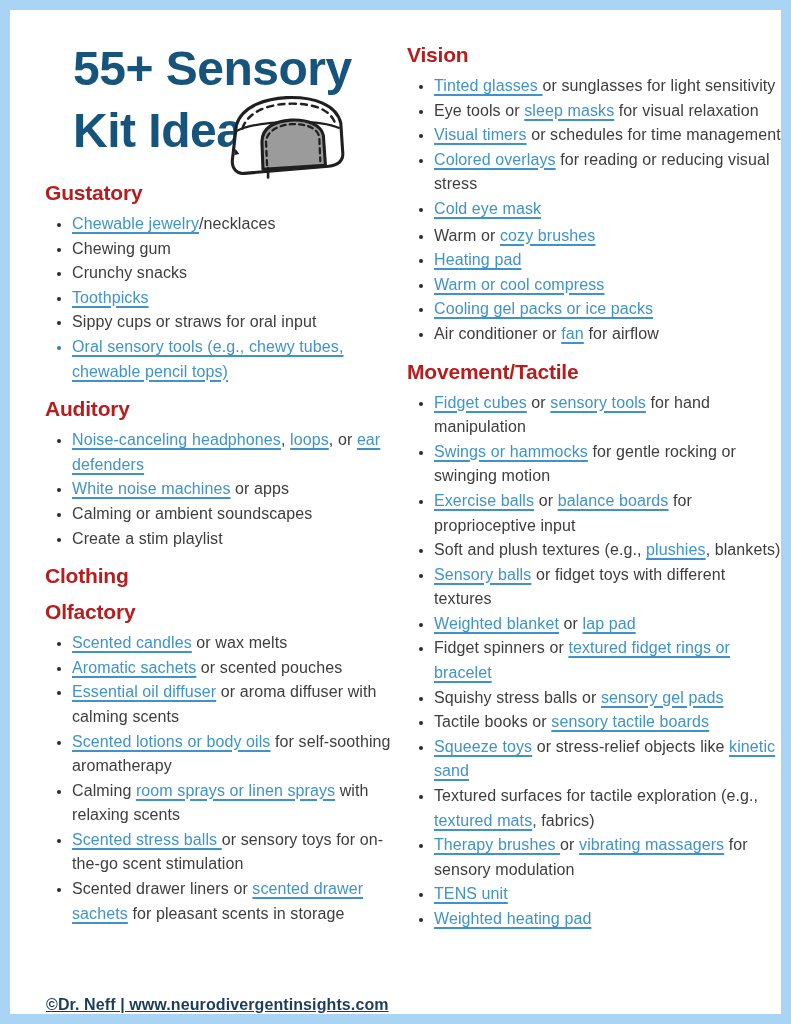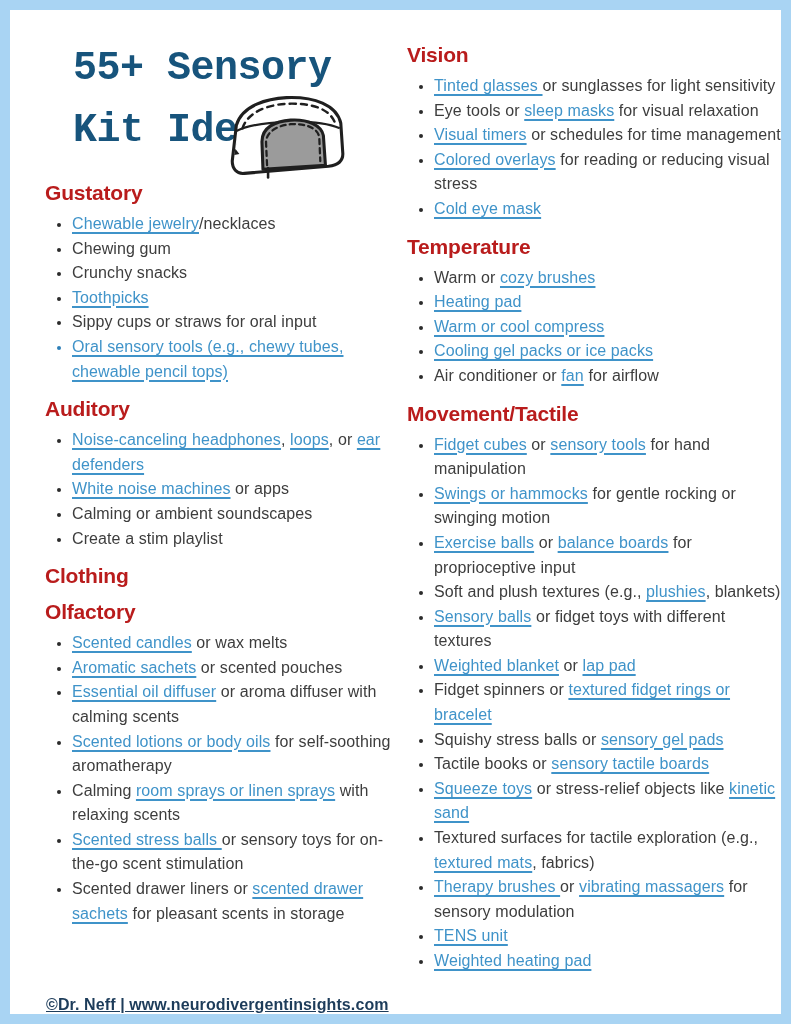--- a/index.html
+++ b/index.html
@@ -12,22 +12,22 @@
     overflow:hidden;
     font-family:"Liberation Sans", sans-serif;
     color:#3d3d3d;
   }
   .col { position:absolute; top:10px; }
   .col-left  { left:35px;  width:357px; }
   .col-right { left:397px; width:380px; padding-top:10px; }
 
   .title-block { padding:18px 0 6px 28px; }
   .title-line {
-    font-size:40px; font-weight:bold; line-height:62px;
-    color:#17547c; letter-spacing:-0.5px;font-family:Liberation Mono, monospace;
+    font-size:48px; font-weight:bold; line-height:62px;
+    color:#17547c; letter-spacing:-0.5px;
   }
   .pouch { position:absolute; left:212px; top:80px; width:128px; height:92px; }
 
   h2.section-heading {
     font-size:21px; line-height:23px; font-weight:bold;
     color:#b91c1c; letter-spacing:-0.2px;
     margin:13px 0 8px 0;
   }
   ul.item-list { list-style:disc; margin:0 0 2px 0; padding-left:27px; }
   ul.item-list li {
@@ -97,21 +97,20 @@
 
   <div class="col col-right">
       <h2 class="section-heading">Vision</h2>
       <ul class="item-list">
         <li><a class="lnk" href="#">Tinted glasses </a><span>or sunglasses for light sensitivity</span></li>
         <li><span>Eye tools or </span><a class="lnk" href="#">sleep masks</a><span> for visual relaxation</span></li>
         <li><a class="lnk" href="#">Visual timers</a><span> or schedules for time management</span></li>
         <li><a class="lnk" href="#">Colored overlays</a><span> for reading or reducing visual stress</span></li>
         <li><a class="lnk" href="#">Cold eye mask</a></li>
       </ul>
-      <h2 class="section-heading">Temperature</h2>
       <ul class="item-list">
         <li><span>Warm or </span><a class="lnk" href="#">cozy brushes</a></li>
         <li><a class="lnk" href="#">Heating pad</a></li>
         <li><a class="lnk" href="#">Warm or cool compress</a></li>
         <li><a class="lnk" href="#">Cooling gel packs or ice packs</a></li>
         <li><span>Air conditioner or </span><a class="lnk" href="#">fan</a><span> for airflow</span></li>
       </ul>
       <h2 class="section-heading">Movement/Tactile</h2>
       <ul class="item-list">
         <li><a class="lnk" href="#">Fidget cubes</a><span> or </span><a class="lnk" href="#">sensory tools</a><span> for hand manipulation</span></li>

